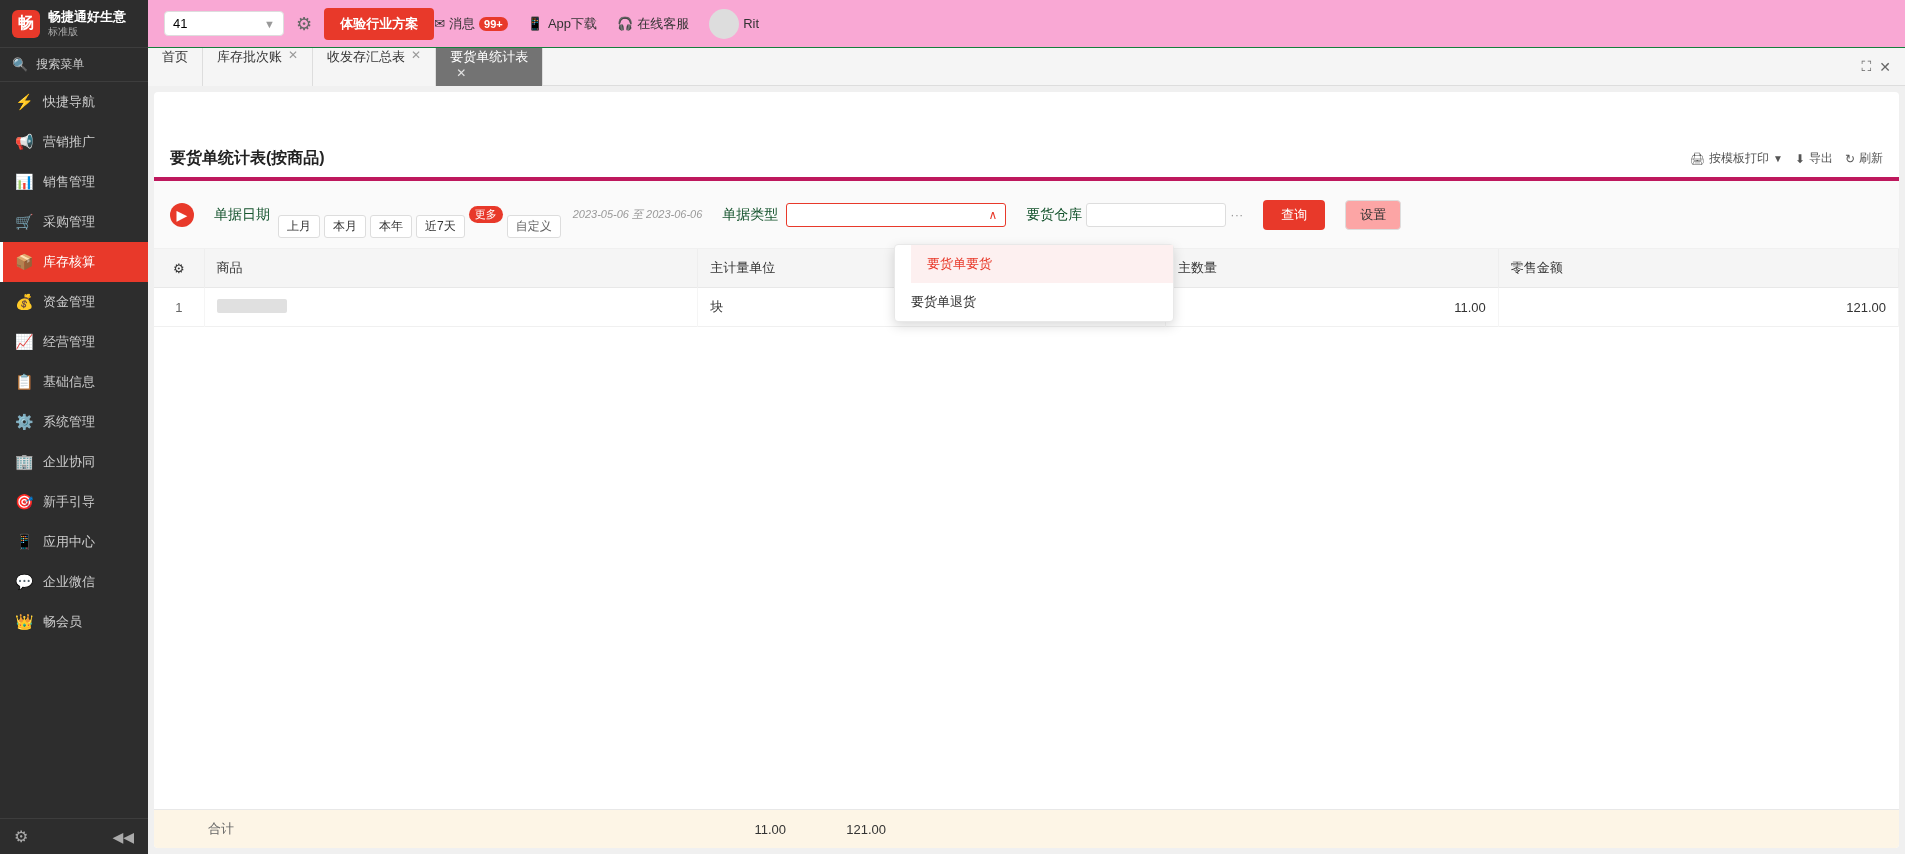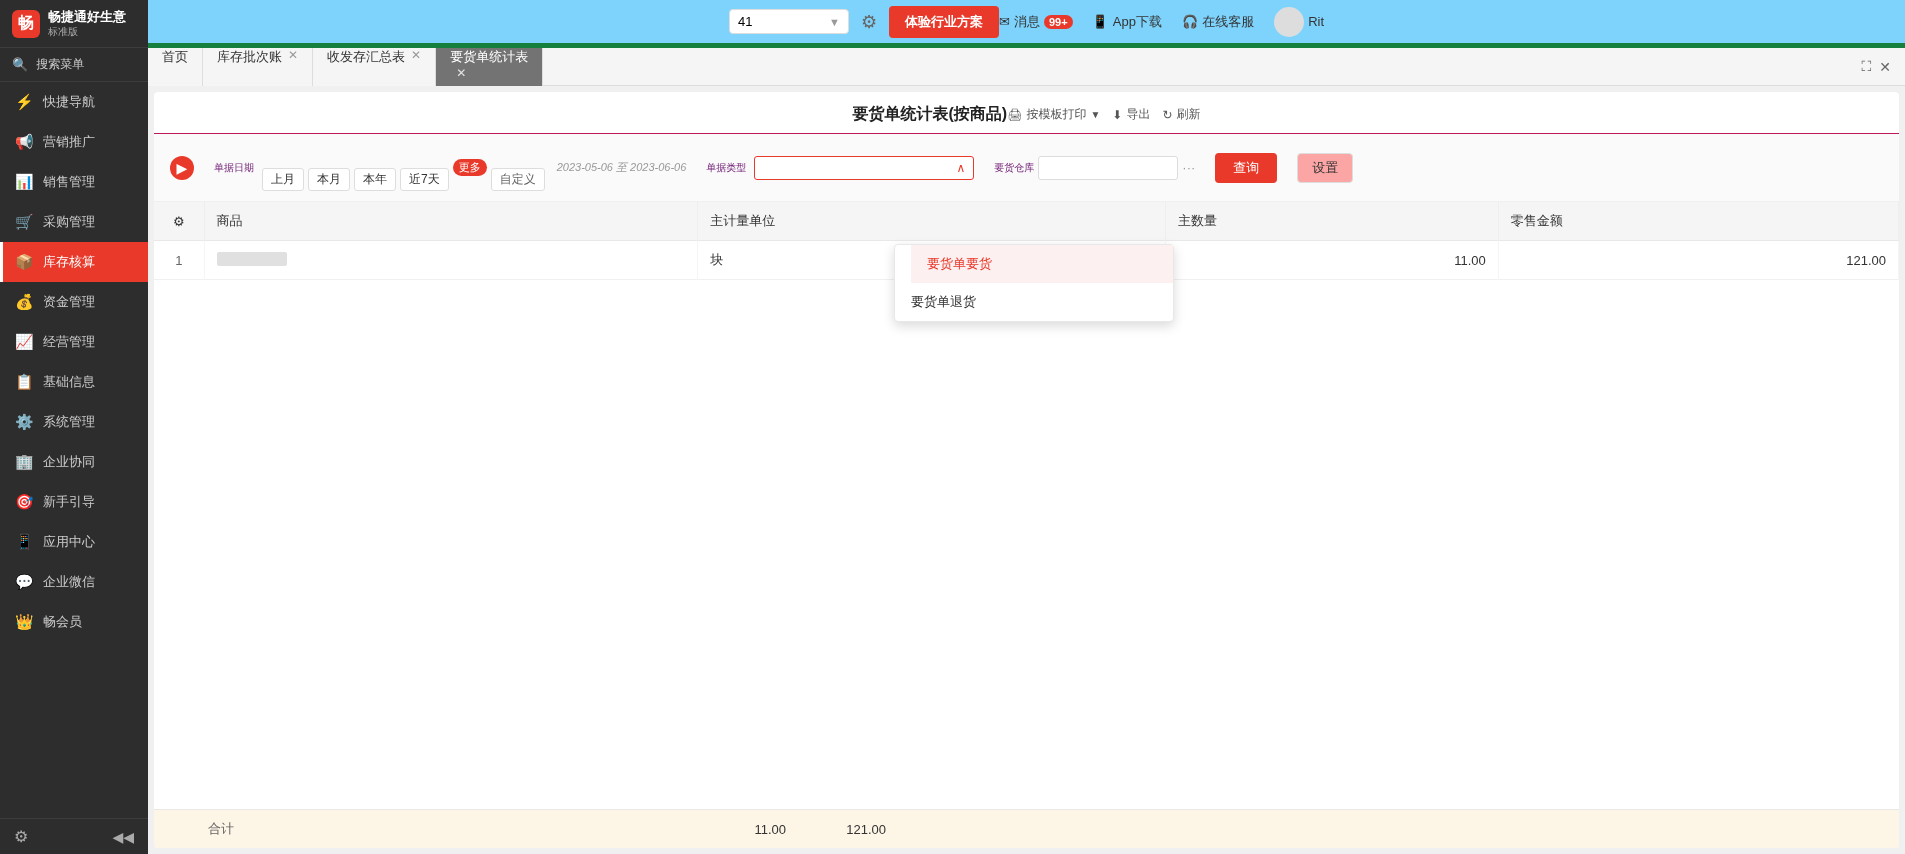--- a/index.html
+++ b/index.html
@@ -79,28 +79,28 @@
     .main-content {
       flex: 1;
       display: flex;
       flex-direction: column;
       overflow: hidden;
       background: #f0f0f0;
     }
 
     
     .topbar {
-      background: #7dd3fc;
+      background: #f9a8d4;
       height: 48px;
       display: flex;
       align-items: center;
       padding: 0 16px;
-      border-bottom: 5px solid #15803d;
-      flex-shrink: 0;
-      justify-content: center;
+      border-bottom: 1px solid #15803d;
+      flex-shrink: 0;
+      justify-content: flex-start;
     }
     .topbar-left {
       display: flex;
       align-items: center;
       gap: 12px;
     }
     .topbar-select {
       display: flex;
       align-items: center;
       border: 1px solid #ddd;
@@ -213,24 +213,25 @@
       display: flex;
       flex-direction: column;
       overflow: hidden;
       position: relative;
     }
 
     
     .page-header {
       display: flex;
       align-items: center;
-      justify-content: center;
+      justify-content: space-between;
       padding: 12px 16px 8px;
-      border-bottom: 1px solid #be185d;
-      flex-shrink: 0;
+      border-bottom: 4px solid #be185d;
+      flex-shrink: 0;
+      margin-top: 44px;
     }
     .page-title {
       font-size: 16px;
       font-weight: bold;
       color: #222;
     }
     .page-actions {
       display: flex;
       align-items: center;
       gap: 12px;
@@ -266,21 +267,21 @@
       color: white;
       cursor: pointer;
       font-size: 14px;
       flex-shrink: 0;
     }
     .filter-group {
       display: flex;
       align-items: center;
       gap: 8px;
     }
-    .filter-label { color: #701a75; font-size: 10px; flex-shrink: 0; }
+    .filter-label { color: #14532d; font-size: 14px; flex-shrink: 0; }
     .date-shortcuts {
       display: flex;
       align-items: center;
       gap: 4px;
     }
     .date-btn {
       padding: 2px 8px;
       border: 1px solid #ddd;
       border-radius: 3px;
       cursor: pointer;

